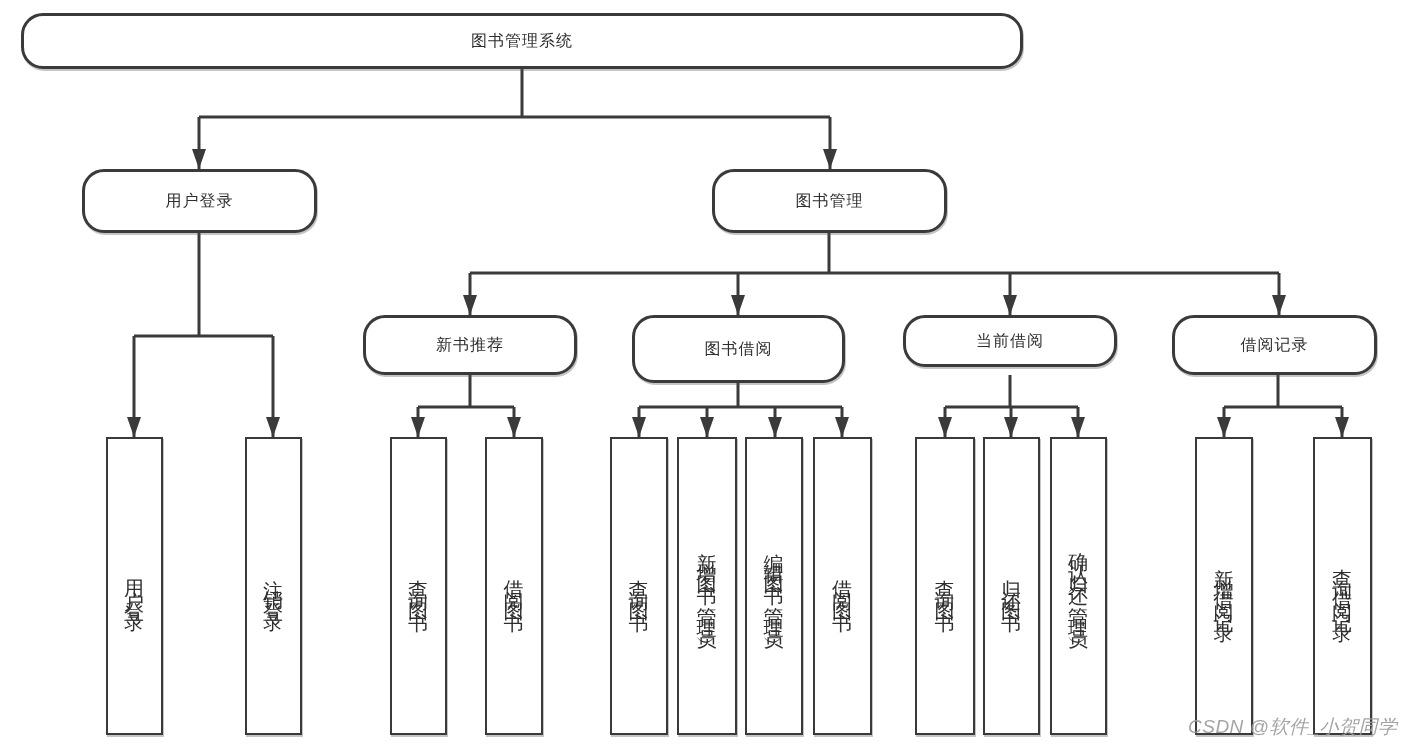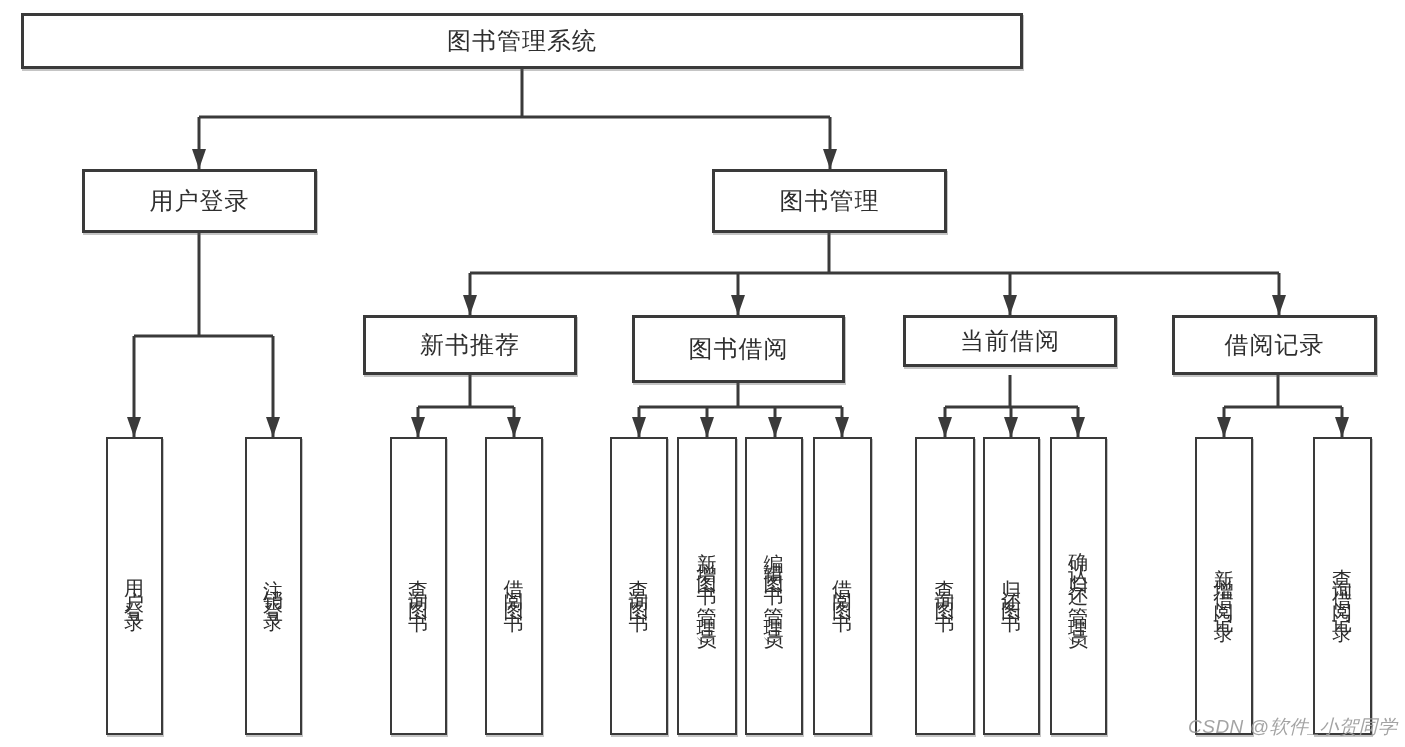--- a/index.html
+++ b/index.html
@@ -13,21 +13,21 @@
   #wires { position:absolute; left:0; top:0; width:1405px; height:747px; }
   .box {
     position:absolute;
     box-sizing:border-box;
     background:#ffffff;
     border:3px solid #3a3a3a;
     display:flex; align-items:center; justify-content:center;
     color:#2e2e2e;
     box-shadow:1px 2px 0 rgba(90,90,90,0.35);
   }
-  .box.h { font-size:24px; letter-spacing:1px; }
+  .box.h { font-size:16px; letter-spacing:1px;border-radius:22px; }
   .box.v { border-width:2.5px; font-size:20px; }
   .box.v .vtxt {
     writing-mode:vertical-rl;
     text-orientation:mixed;
     letter-spacing:11px;
     line-height:1;
     white-space:nowrap;
   }
   .watermark {
     position:absolute;

